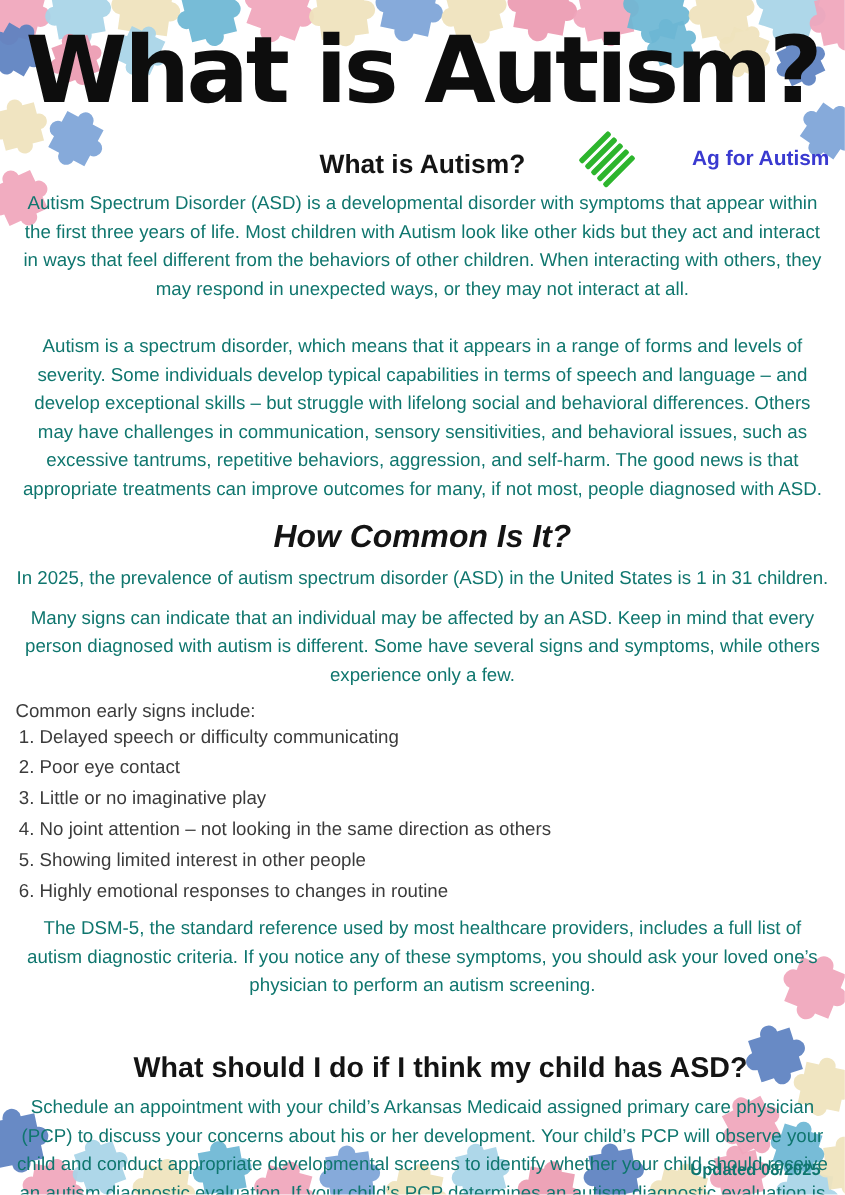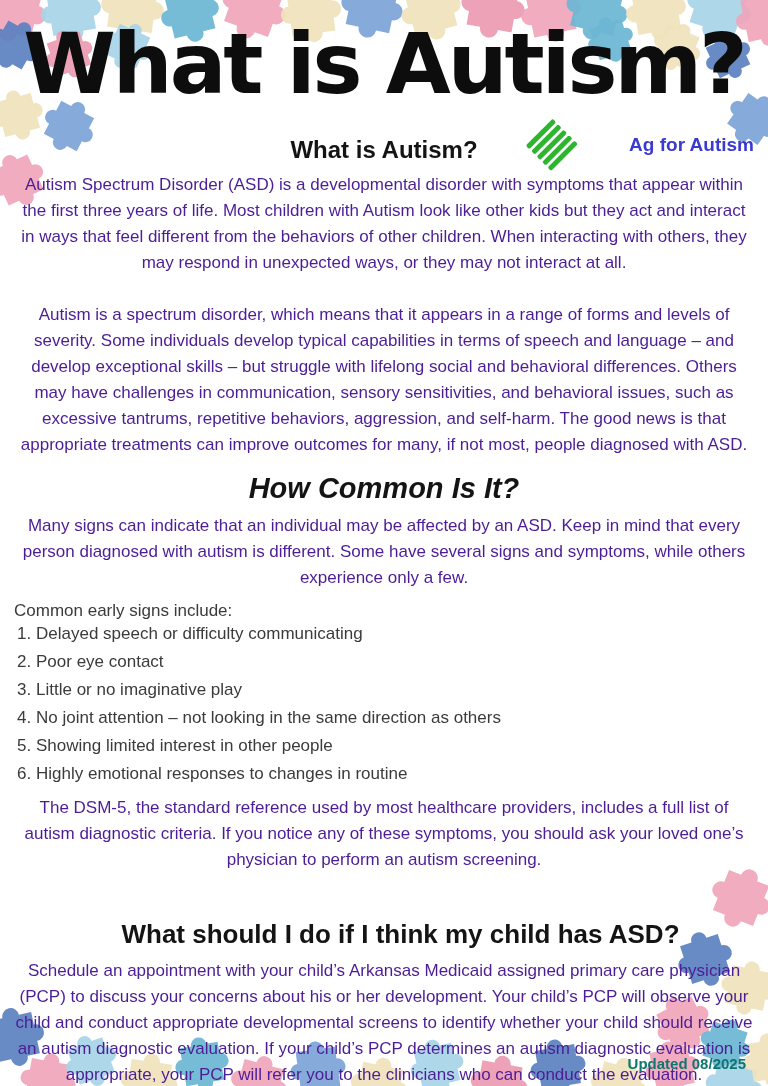--- a/index.html
+++ b/index.html
@@ -47,21 +47,21 @@
   }
   .h-small{font-size:24px; margin-top:22px;}
   .h-big{font-size:29px;}
   .h-mid{font-size:26px;}
   p{
     text-align:center;
     font-size:17px;
     line-height:26px;
     margin:10px auto;
     width:740px;
-    color:#4c1d95;
+    color:#0f766e;
   }
   .list-label{
     text-align:left;
     width:740px;
     margin:1px auto 2px auto;
     font-size:17px;
     color:#3b3b3b;
   }
   ol.signs-list{
     margin:2px auto 0 auto;
@@ -244,20 +244,21 @@
 </div>
 
 <div class="content">
   <h1 class="main-title">What is Autism?</h1>
 
   <h2 class="h-small" style="margin-top:28px;">What is Autism?</h2>
   <p style="margin-top:8px;">Autism Spectrum Disorder (ASD) is a developmental disorder with symptoms that appear within the first three years of life. Most children with Autism look like other kids but they act and interact in ways that feel different from the behaviors of other children. When interacting with others, they may respond in unexpected ways, or they may not interact at all.</p>
   <p style="margin-top:26px;">Autism is a spectrum disorder, which means that it appears in a range of forms and levels of severity. Some individuals develop typical capabilities in terms of speech and language – and develop exceptional skills – but struggle with lifelong social and behavioral differences. Others may have challenges in communication, sensory sensitivities, and behavioral issues, such as excessive tantrums, repetitive behaviors, aggression, and self-harm. The good news is that appropriate treatments can improve outcomes for many, if not most, people diagnosed with ASD.</p>
 
   <h2 class="h-big" style="margin-top:14px;font-style:italic;">How Common Is It?</h2>
+  <p style="margin-top:8px;">In 2025, the prevalence of autism spectrum disorder (ASD) in the United States is 1 in 31 children.</p>
 
   <p style="margin-top:8px;">Many signs can indicate that an individual may be affected by an ASD. Keep in mind that every person diagnosed with autism is different. Some have several signs and symptoms, while others experience only a few.</p>
 
   <div class="list-label">Common early signs include:</div>
   <ol class="signs-list">
     <li>Delayed speech or difficulty communicating</li>
     <li>Poor eye contact</li>
     <li>Little or no imaginative play</li>
     <li>No joint attention – not looking in the same direction as others</li>
     <li>Showing limited interest in other people</li>

